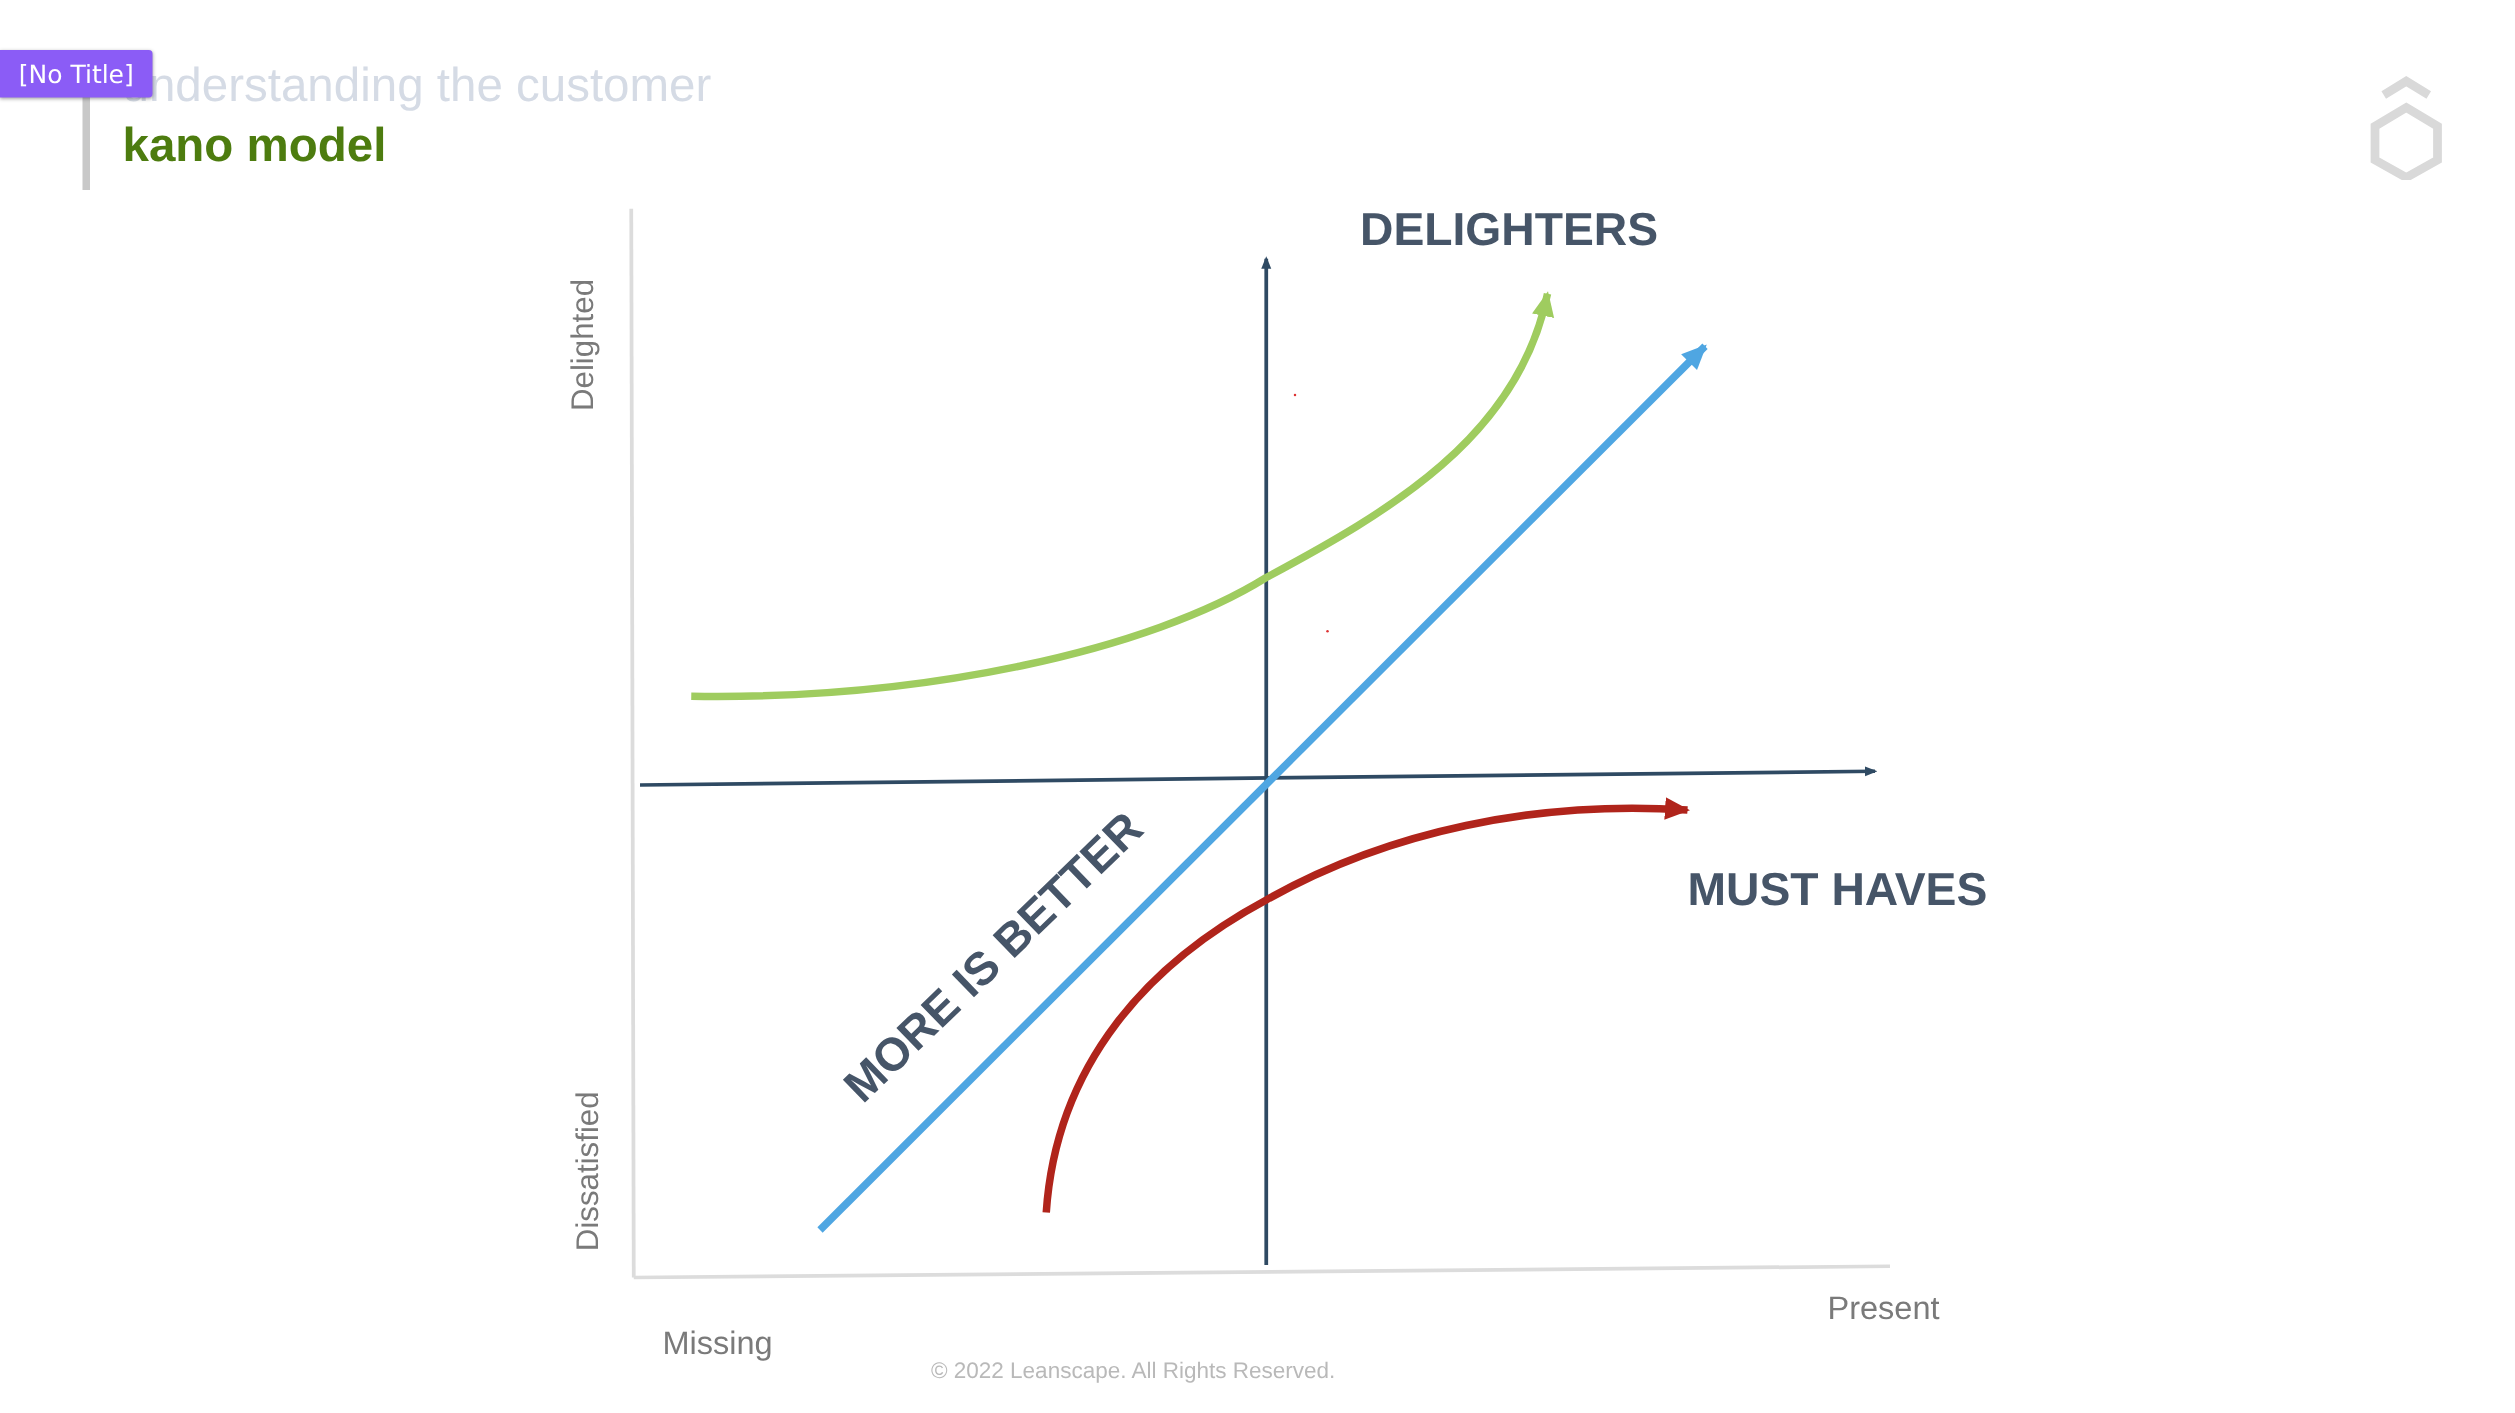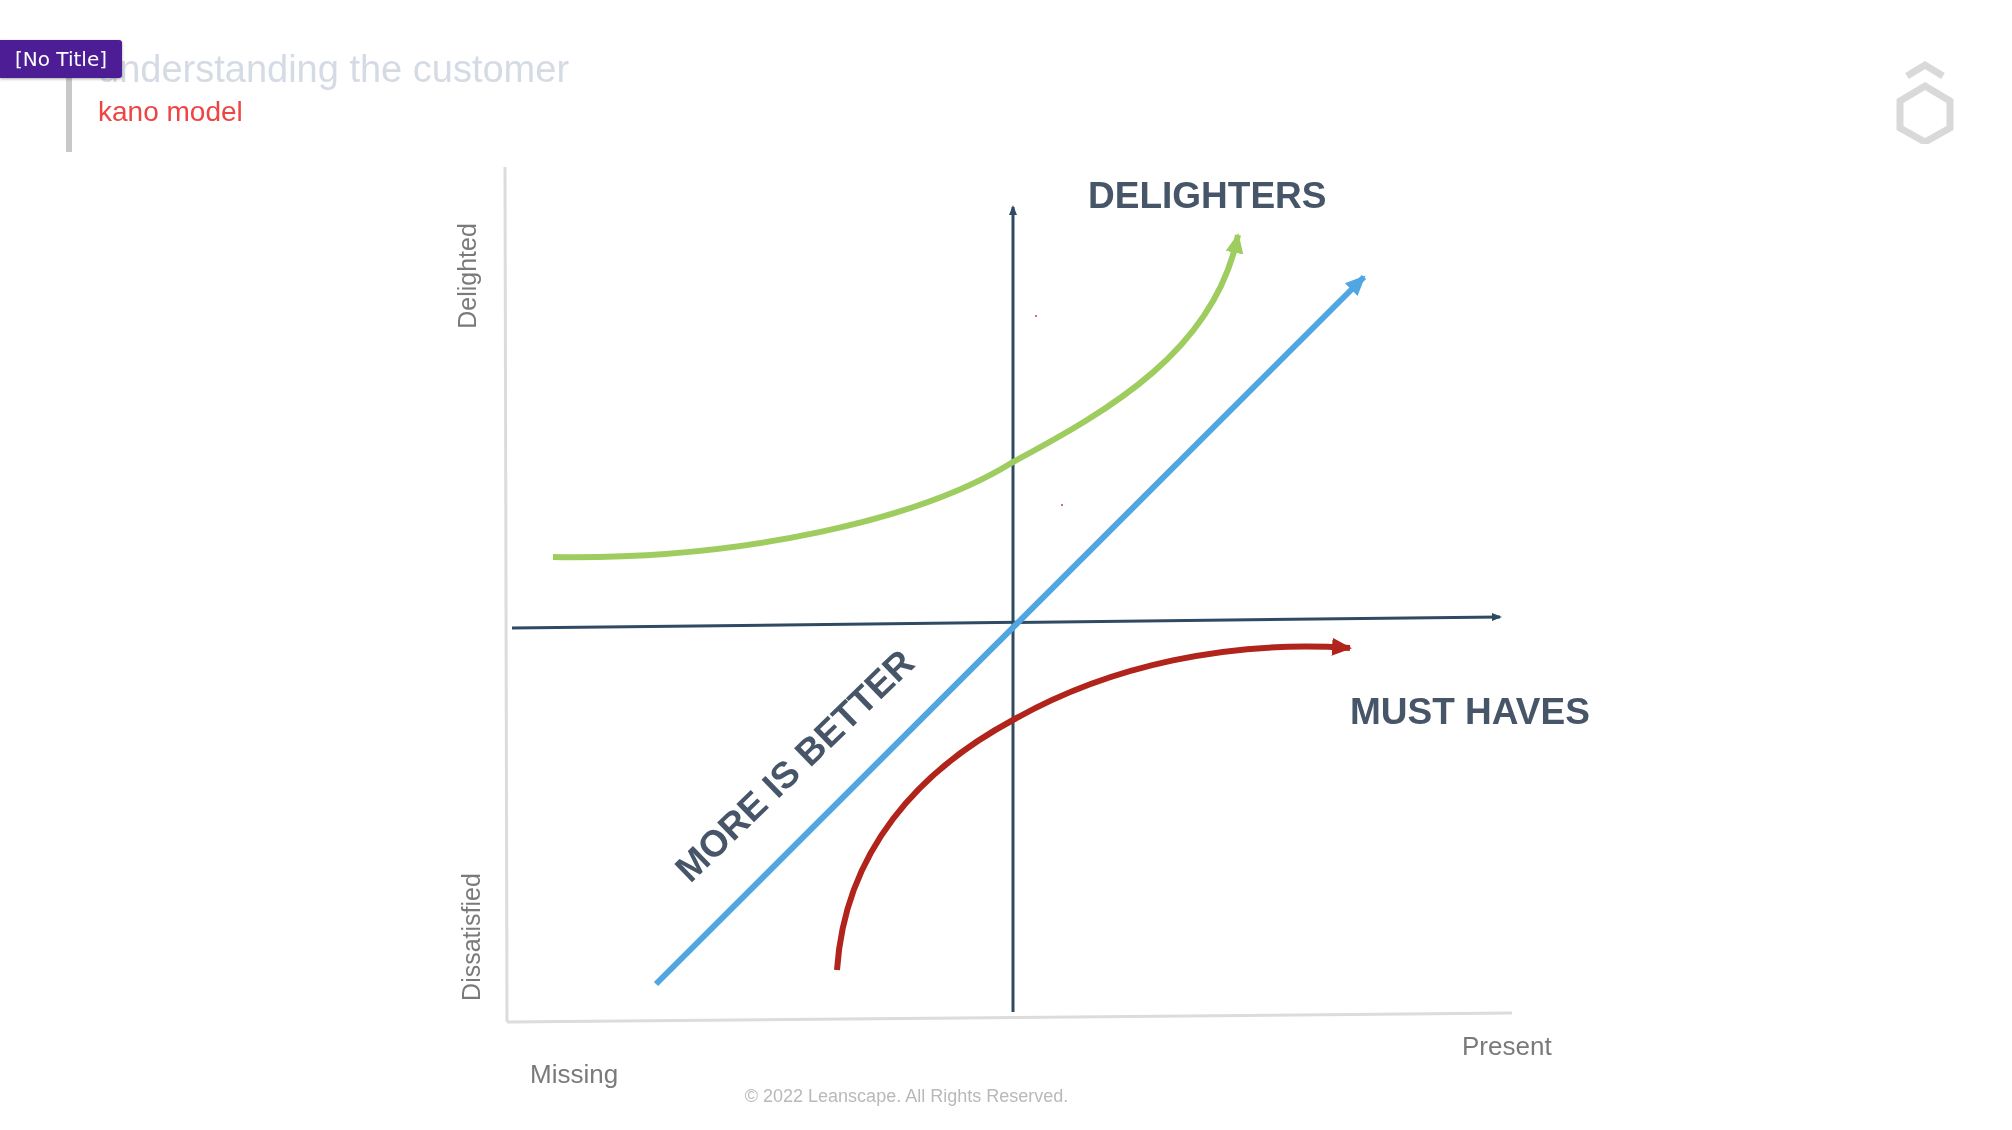--- a/index.html
+++ b/index.html
@@ -1,26 +1,26 @@
 <!DOCTYPE html>
 <html><head>
 <meta charset="utf-8">
 <style>
   html, body { margin:0; padding:0; background:#ffffff; }
   body { width:2012px; height:1130px; position:relative; overflow:hidden;
          font-family:"Liberation Sans", sans-serif; }
   .badge { position:absolute; left:0; top:40px; width:122px; height:38px;
-           background:#4c1d95; color:#ffffff; font-family:"DejaVu Sans", sans-serif;
+           background:#8b5cf6; color:#ffffff; font-family:"DejaVu Sans", sans-serif;
            font-size:20px; line-height:38px; text-align:center; border-radius:0 3px 3px 0;
            box-shadow:0 1px 3px rgba(0,0,0,0.35); z-index:5; box-sizing:border-box; }
   .rule { position:absolute; left:66px; top:60px; width:6px; height:92px; background:#c8c8c8; }
   .supertitle { position:absolute; left:98px; top:48px; font-size:38px; color:#d5dbe5;
                 font-family:"Liberation Sans", sans-serif; white-space:nowrap; }
-  .title { position:absolute; left:98px; top:96px; font-size:28px; color:#ef4444;
-           font-family:"Liberation Sans", sans-serif; white-space:nowrap; }
+  .title { position:absolute; left:98px; top:96px; font-size:38px; color:#4d7c0f;
+           font-family:"Liberation Sans", sans-serif; white-space:nowrap;font-weight:bold; }
   .logo { position:absolute; left:1893px; top:56px; width:64px; height:88px; }
   svg.chart { position:absolute; left:0; top:0; }
   .footer { position:absolute; left:0; width:1813px; top:1086px; text-align:center;
             font-size:18px; color:#b9b9b9; }
   .axis-label { position:absolute; font-size:26px; color:#7a7a7a; white-space:nowrap; }
   .vlabel { position:absolute; font-size:25px; color:#7a7a7a; white-space:nowrap;
             transform-origin:center center; transform:translate(-50%,-50%) rotate(-90deg); }
   .big-label { position:absolute; font-weight:bold; color:#465568; white-space:nowrap;
                font-size:37px; letter-spacing:0px; }
 </style>
@@ -66,21 +66,21 @@
   <path d="M 553 557 C 740 560, 920 520, 1013 462 C 1110 410, 1215 350, 1238 235" fill="none" stroke="#9fcc5f" stroke-width="6" marker-end="url(#ah-green)"></path>
 
   <line x1="656" y1="984" x2="1364" y2="277" stroke="#4fa6e2" stroke-width="6" marker-end="url(#ah-blue)"></line>
 
   <path d="M 837 970 C 845 850, 920 770, 1013 720 C 1110 665, 1230 640, 1350 648" fill="none" stroke="#b0241b" stroke-width="6" marker-end="url(#ah-red)"></path>
 
   <circle cx="1036" cy="316" r="1" fill="#d33"></circle>
   <circle cx="1062" cy="505" r="1" fill="#d33"></circle>
 </svg>
 
-<div class="big-label" style="left:1088px; top:175px;">DELIGHTERS</div>
+<div class="big-label" style="left:1088px; top:163px;">DELIGHTERS</div>
 <div class="big-label" style="left:1350px; top:691px;">MUST HAVES</div>
 <div class="big-label" style="left:795px; top:766px; transform:translate(-50%,-50%) rotate(-44deg); transform-origin:center center;">MORE IS BETTER</div>
 
 <div class="vlabel" style="left:467px; top:276px;">Delighted</div>
 <div class="vlabel" style="left:471px; top:937px;">Dissatisfied</div>
 
 <div class="axis-label" style="left:530px; top:1031px;margin-top:28px;">Missing</div>
 <div class="axis-label" style="left:1425px; top:1031px; width:87px; text-align:right;margin-left:37px;">Present</div>
 
 <div class="footer">© 2022 Leanscape. All Rights Reserved.</div>

